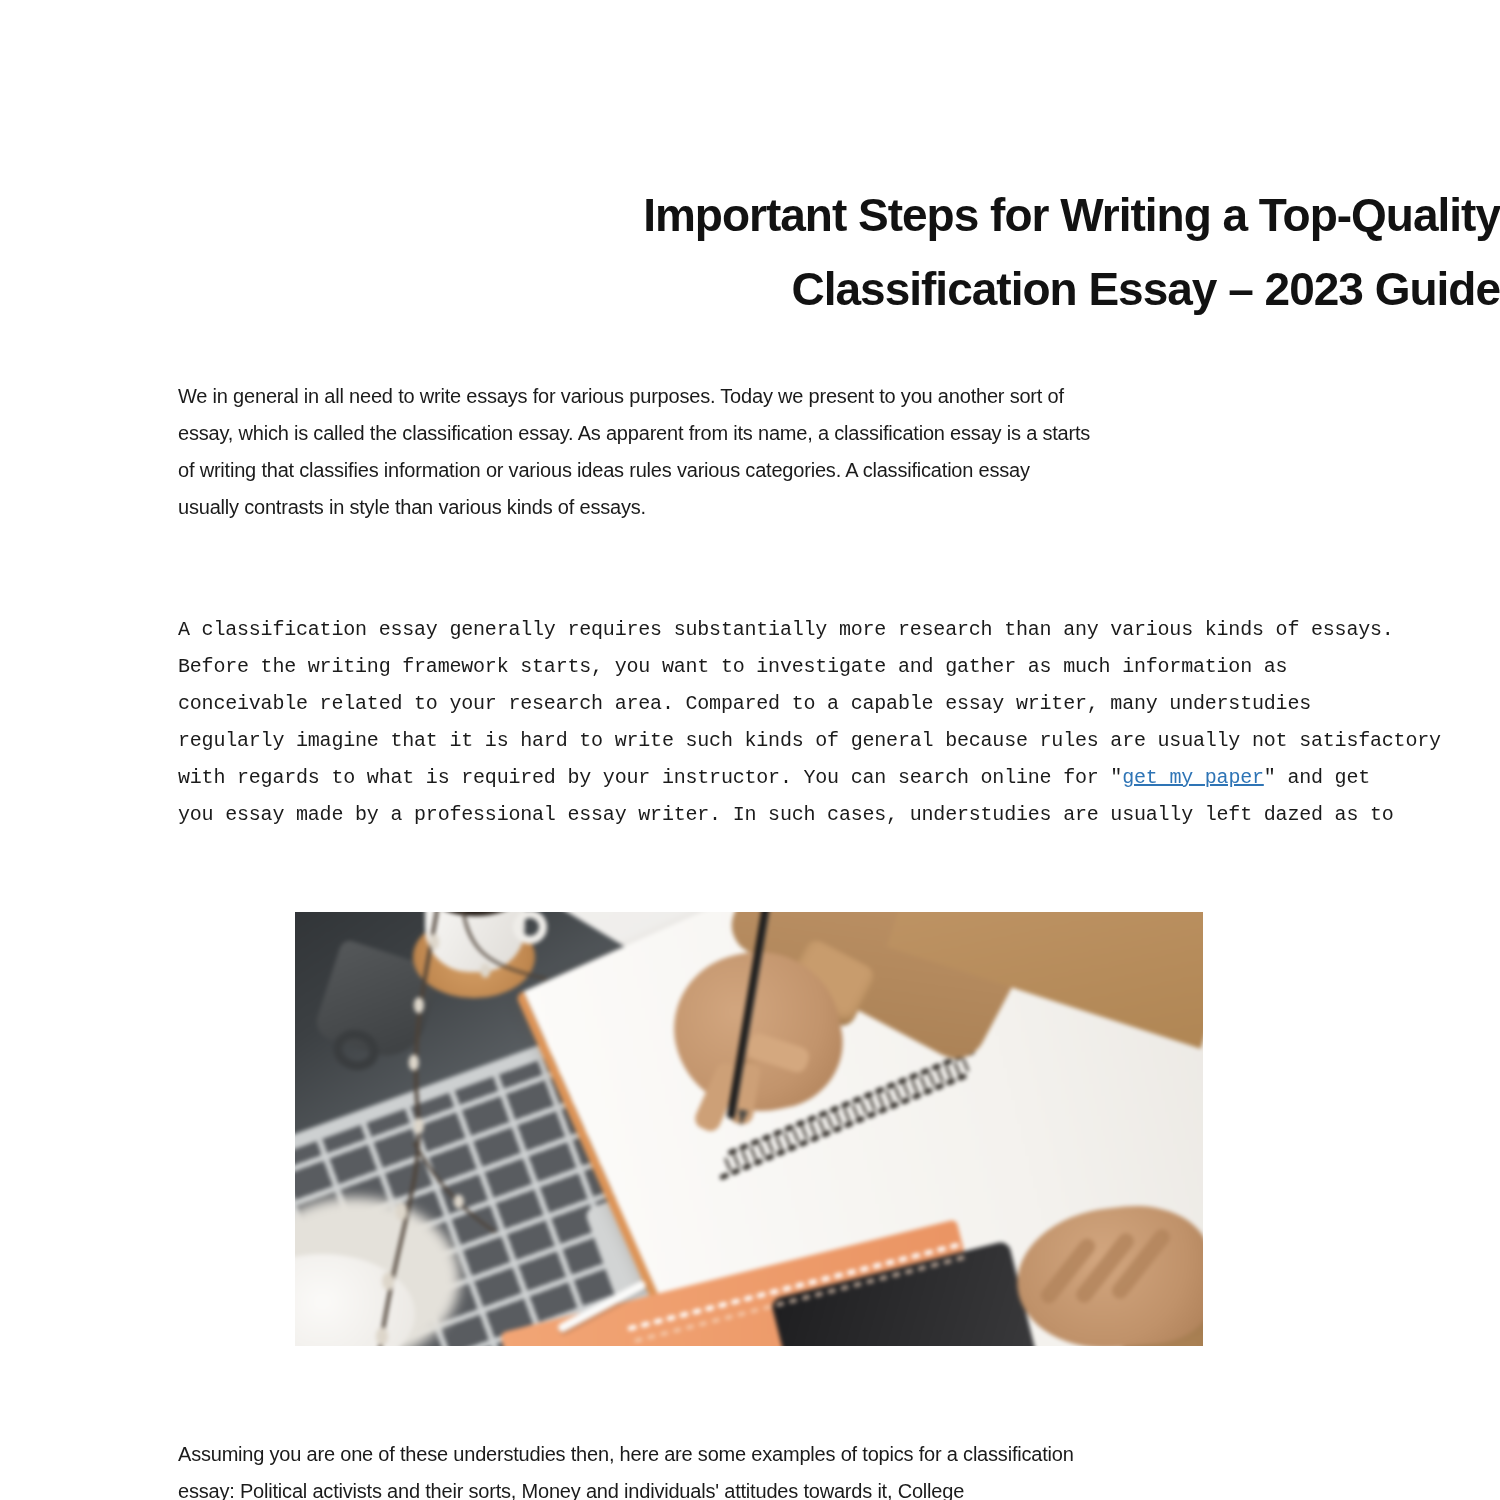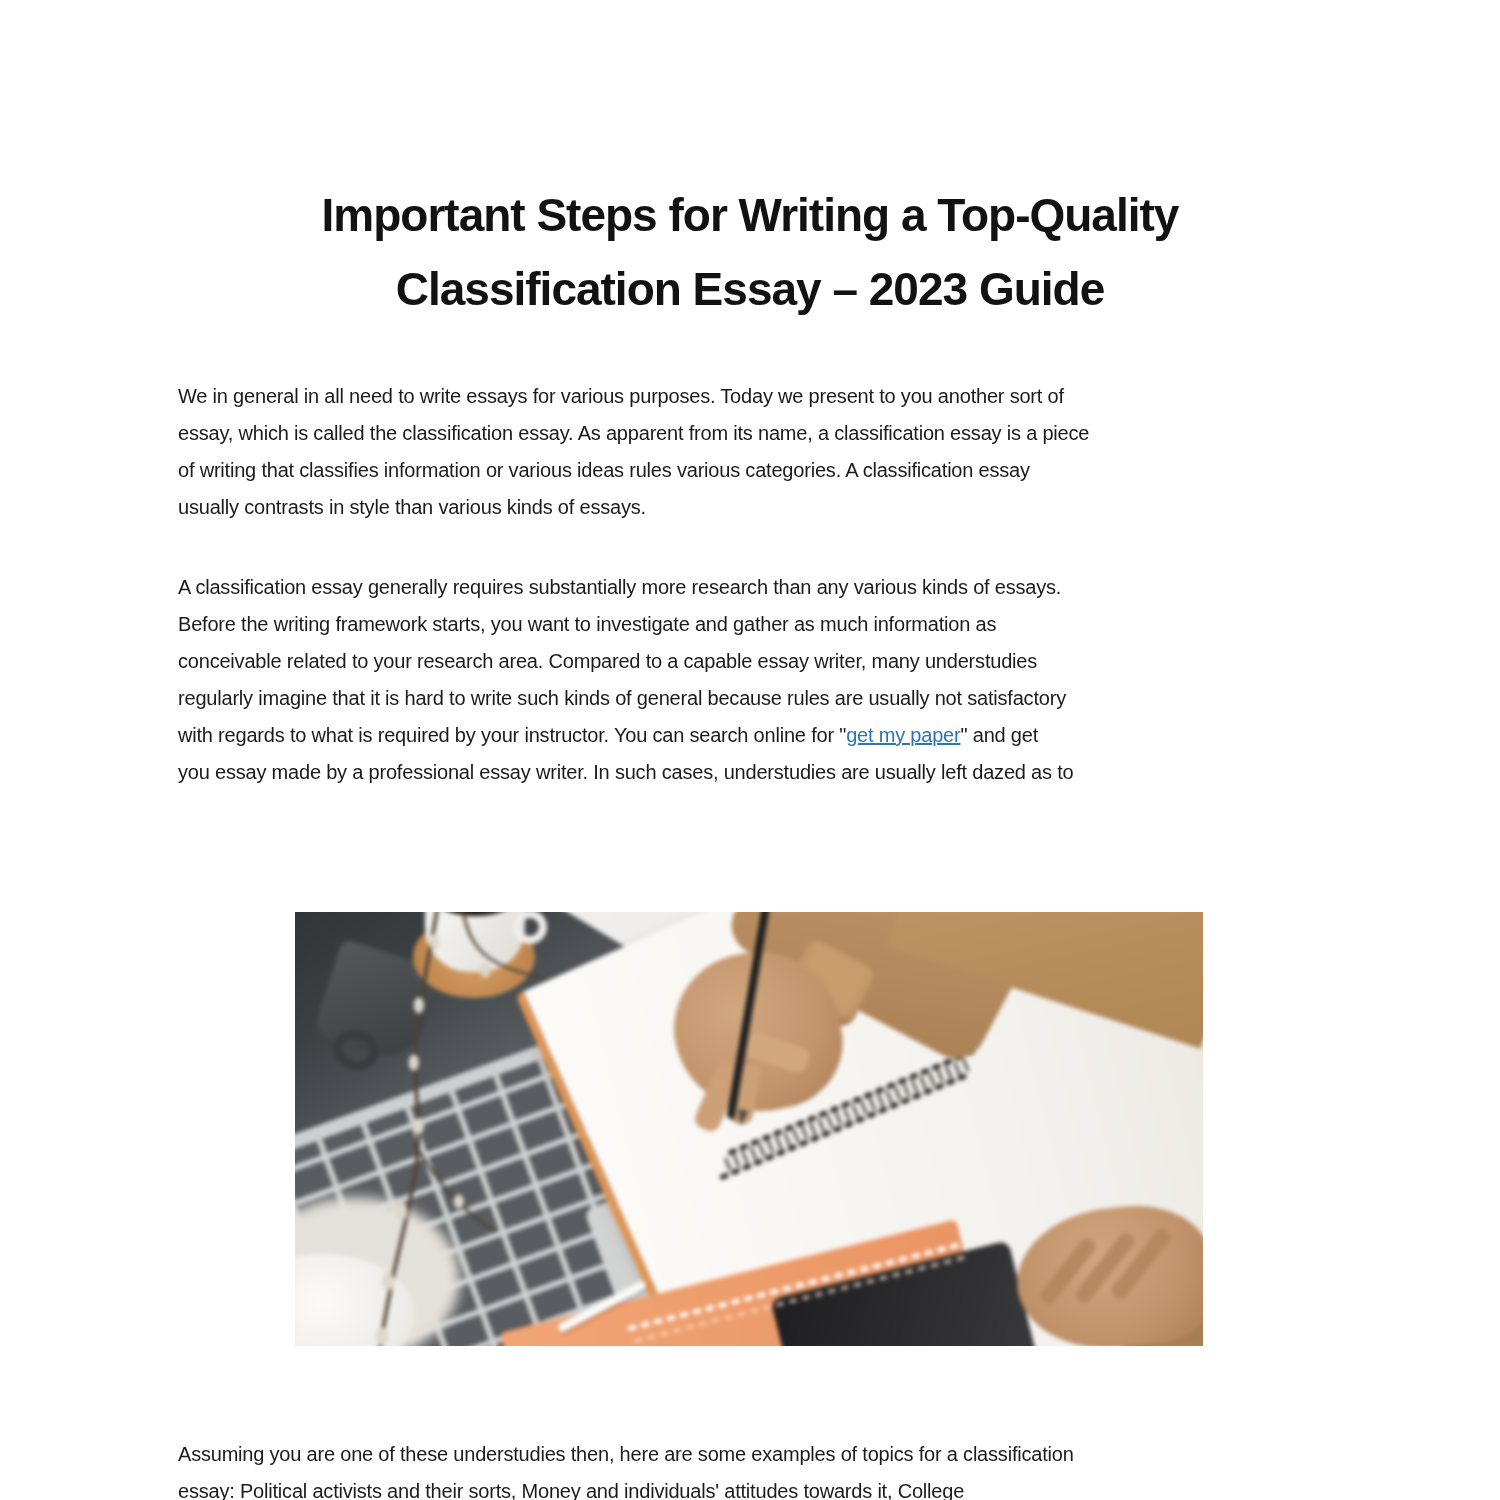--- a/index.html
+++ b/index.html
@@ -1,29 +1,29 @@
 <!DOCTYPE html>
 <html><head>
 <meta charset="utf-8">
 <style>
   * { margin: 0; padding: 0; box-sizing: border-box; }
   html, body { width: 1500px; height: 1500px; background: #ffffff; overflow: hidden; }
   body { font-family: "Liberation Sans", "DejaVu Sans", sans-serif; color: #1a1a1a; position: relative; }
 
   .doc-title {
     position: absolute; top: 178px; left: 0; right: 0;
-    text-align: center; font-weight: 700; font-size: 46px; line-height: 74px;
+    text-align: right; font-weight: 700; font-size: 46px; line-height: 74px;
     color: #121212; letter-spacing: -1px;
   }
   .doc-title span { display: block; }
 
   .para { position: absolute; left: 178px; width: 1140px; font-size: 20px; color: #1b1b1b; }
   .para .line { display: block; white-space: nowrap; line-height: 37px; letter-spacing: -0.2px; }
   #p1 { top: 378px; }
-  #p2 { top: 569px; }
+  #p2 { top: 611px; font-family: Liberation Mono, monospace; }
   #p3 { top: 1436px; }
 
   a.inline-link { color: #2e74b5; text-decoration: underline; cursor: pointer; }
 
   
   .photo {
     position: absolute; left: 295px; top: 912px; width: 908px; height: 434px;
     overflow: hidden; background: #eceae7;
   }
   .photo-blur { position: absolute; inset: -10px; filter: blur(2px); }
@@ -120,21 +120,21 @@
 </head>
 <body>
 
 <h1 class="doc-title">
   <span>Important Steps for Writing a Top-Quality</span>
   <span>Classification Essay – 2023 Guide</span>
 </h1>
 
 <div class="para" id="p1">
   <span class="line">We in general in all need to write essays for various purposes. Today we present to you another sort of</span>
-  <span class="line">essay, which is called the classification essay. As apparent from its name, a classification essay is a piece</span>
+  <span class="line">essay, which is called the classification essay. As apparent from its name, a classification essay is a starts</span>
   <span class="line">of writing that classifies information or various ideas rules various categories. A classification essay</span>
   <span class="line">usually contrasts in style than various kinds of essays.</span>
 </div>
 
 <div class="para" id="p2">
   <span class="line">A classification essay generally requires substantially more research than any various kinds of essays.</span>
   <span class="line">Before the writing framework starts, you want to investigate and gather as much information as</span>
   <span class="line">conceivable related to your research area. Compared to a capable essay writer, many understudies</span>
   <span class="line">regularly imagine that it is hard to write such kinds of general because rules are usually not satisfactory</span>
   <span class="line"><span>with regards to what is required by your instructor. You can search online for "</span><a class="inline-link" href="#">get my paper</a><span>" and get</span></span>

